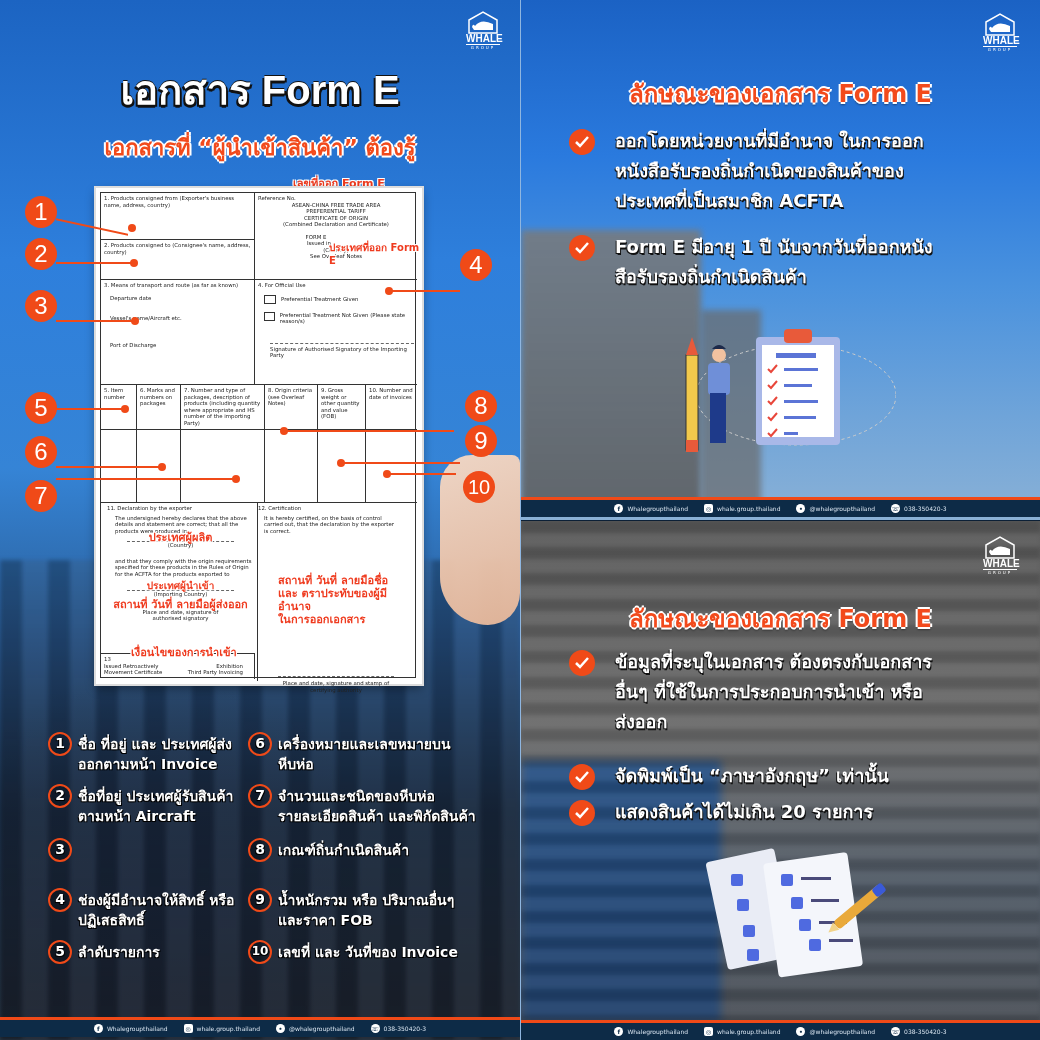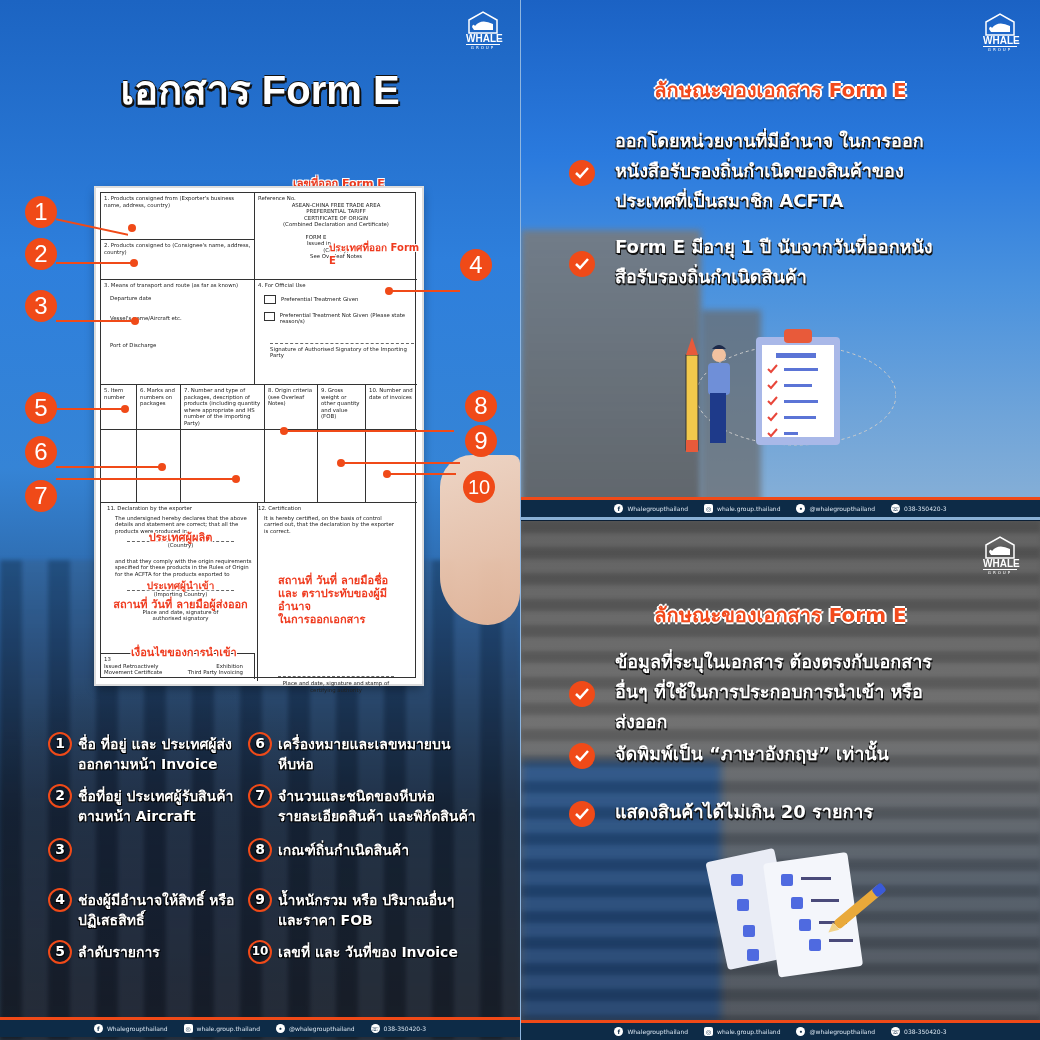--- a/index.html
+++ b/index.html
@@ -60,23 +60,23 @@
   .hand{position:absolute;left:440px;top:455px;width:80px;height:170px;
     background:linear-gradient(160deg,#f7d9c4,#e8b89a);border-radius:40px 10px 40px 60px;opacity:.95}
 
   .legend{position:absolute;left:48px;top:730px;width:460px}
   .li{position:absolute;display:flex;align-items:flex-start;color:#fff;font-weight:bold;font-size:14px;line-height:20px;
     text-shadow:1px 1px 0 #000,-1px 1px 0 #000}
   .num{flex:0 0 24px;width:24px;height:24px;border:2.5px solid #f04a18;border-radius:50%;background:rgba(0,0,0,.25);
     color:#fff;font-size:14px;line-height:19px;text-align:center;margin-right:6px;margin-top:-2px}
   .li span.t{white-space:pre-line}
 
-  .sec-title{position:absolute;left:0;width:519px;text-align:center;font-weight:bold;font-size:20px;color:#f24a1c;
+  .sec-title{position:absolute;left:0;width:519px;text-align:center;font-weight:bold;font-size:24px;color:#f24a1c;
     text-shadow:0 2px 0 #fff,2px 0 0 #fff,-2px 0 0 #fff,0 -2px 0 #fff, 0 3px 2px rgba(0,0,0,.4)}
-  .bullet{position:absolute;left:48px;display:flex;align-items:center;color:#fff;font-weight:bold;font-size:18px;line-height:30px;
+  .bullet{position:absolute;left:48px;display:flex;align-items:flex-start;color:#fff;font-weight:bold;font-size:18px;line-height:30px;
     text-shadow:1px 2px 0 #111,-1px 1px 0 #111}
   .bullet .ck{flex:0 0 26px;width:26px;height:26px;border-radius:50%;background:#f04a18;margin-right:20px;margin-top:3px;position:relative}
   .bullet .ck svg{position:absolute;left:6px;top:7px}
   .bullet .t{white-space:pre-line}
 
   .footer{position:absolute;left:0;width:519px;height:20px;background:#0d2b47;border-top:3px solid #f04a18;
     display:flex;justify-content:center;align-items:center;gap:16px;color:#d8e4f0;font-size:6px}
   .footer .fi{display:flex;align-items:center;gap:4px}
   .footer .ic{width:9px;height:9px;border-radius:50%;background:#fff;color:#0d2b47;font-size:6px;line-height:9px;text-align:center;font-weight:bold}
 </style>
@@ -89,20 +89,21 @@
   <div class="logo" style="left:466px;top:10px">
     <svg width="32" height="24" viewBox="0 0 32 24">
         <path d="M2 10 L16 2 L30 10 L30 23 L2 23 Z" fill="none" stroke="#fff" stroke-width="1.5"></path>
         <path d="M5 17 Q6 13 8 16 Q14 8 26 14 L26 20 L7 20 Z" fill="#fff"></path>
       </svg>
     <span class="wname">WHALE</span>
     <span class="wgroup">GROUP</span>
   </div>
 
   <div class="title-main">เอกสาร Form E</div>
+  <div class="subtitle">เอกสารที่ “ผู้นำเข้าสินค้า” ต้องรู้</div>
 
   <div class="red-label" style="position:absolute;left:293px;top:174px">เลขที่ออก Form E</div>
 
   <div class="form">
     <div class="inner">
 
       <div class="cell" style="left:0;top:0;width:154px;height:47px;border-right-width:1px;border-bottom-width:1px">
         <div class="fs">1. Products consigned from (Exporter's business name, address, country)</div>
       </div>
 
@@ -396,21 +397,21 @@
   <div class="bullet" style="top:126px">
     <span class="ck">
         <svg width="14" height="12" viewBox="0 0 14 12">
           <path d="M1 6 L5 10 L13 1" stroke="#fff" stroke-width="2.5" fill="none"></path>
         </svg>
       </span>
     <span class="t">ข้อมูลที่ระบุในเอกสาร ต้องตรงกับเอกสาร
 อื่นๆ ที่ใช้ในการประกอบการนำเข้า หรือ
 ส่งออก</span>
   </div>
-  <div class="bullet" style="top:218px">
+  <div class="bullet" style="top:240px">
     <span class="ck">
         <svg width="14" height="12" viewBox="0 0 14 12">
           <path d="M1 6 L5 10 L13 1" stroke="#fff" stroke-width="2.5" fill="none"></path>
         </svg>
       </span>
     <span class="t">จัดพิมพ์เป็น “ภาษาอังกฤษ” เท่านั้น</span>
   </div>
   <div class="bullet" style="top:276px">
     <span class="ck">
         <svg width="14" height="12" viewBox="0 0 14 12">

